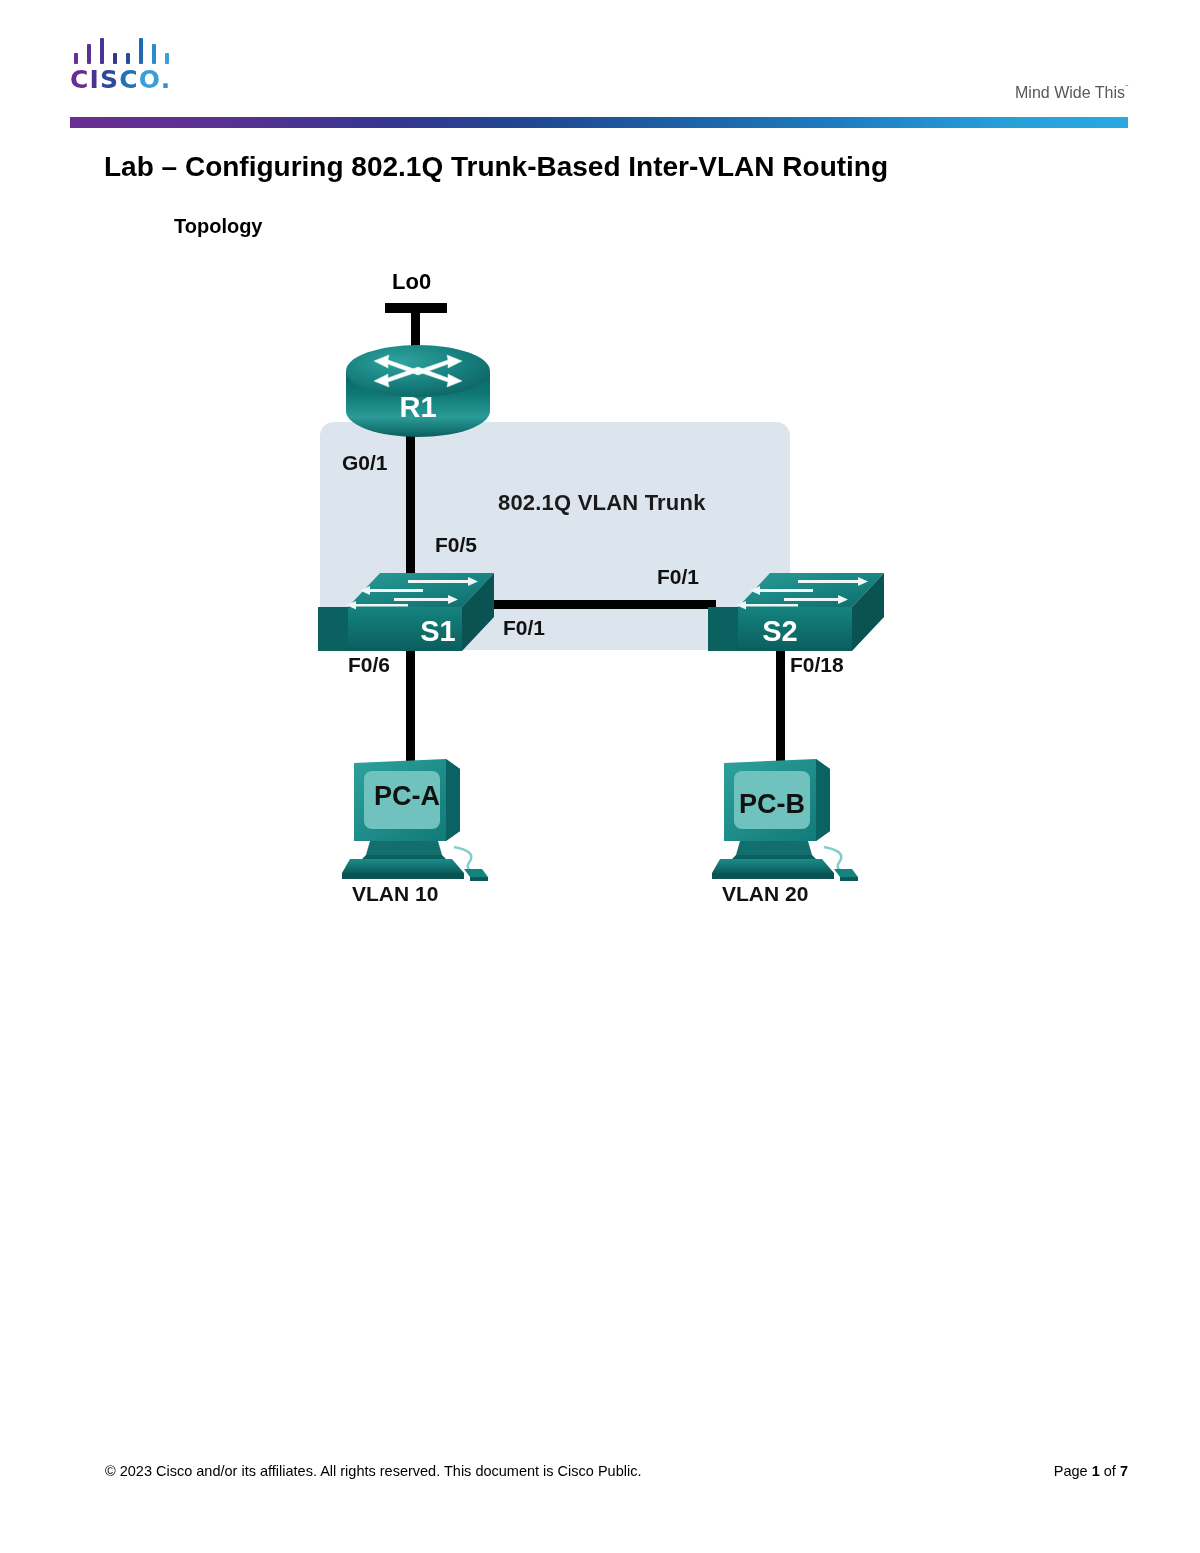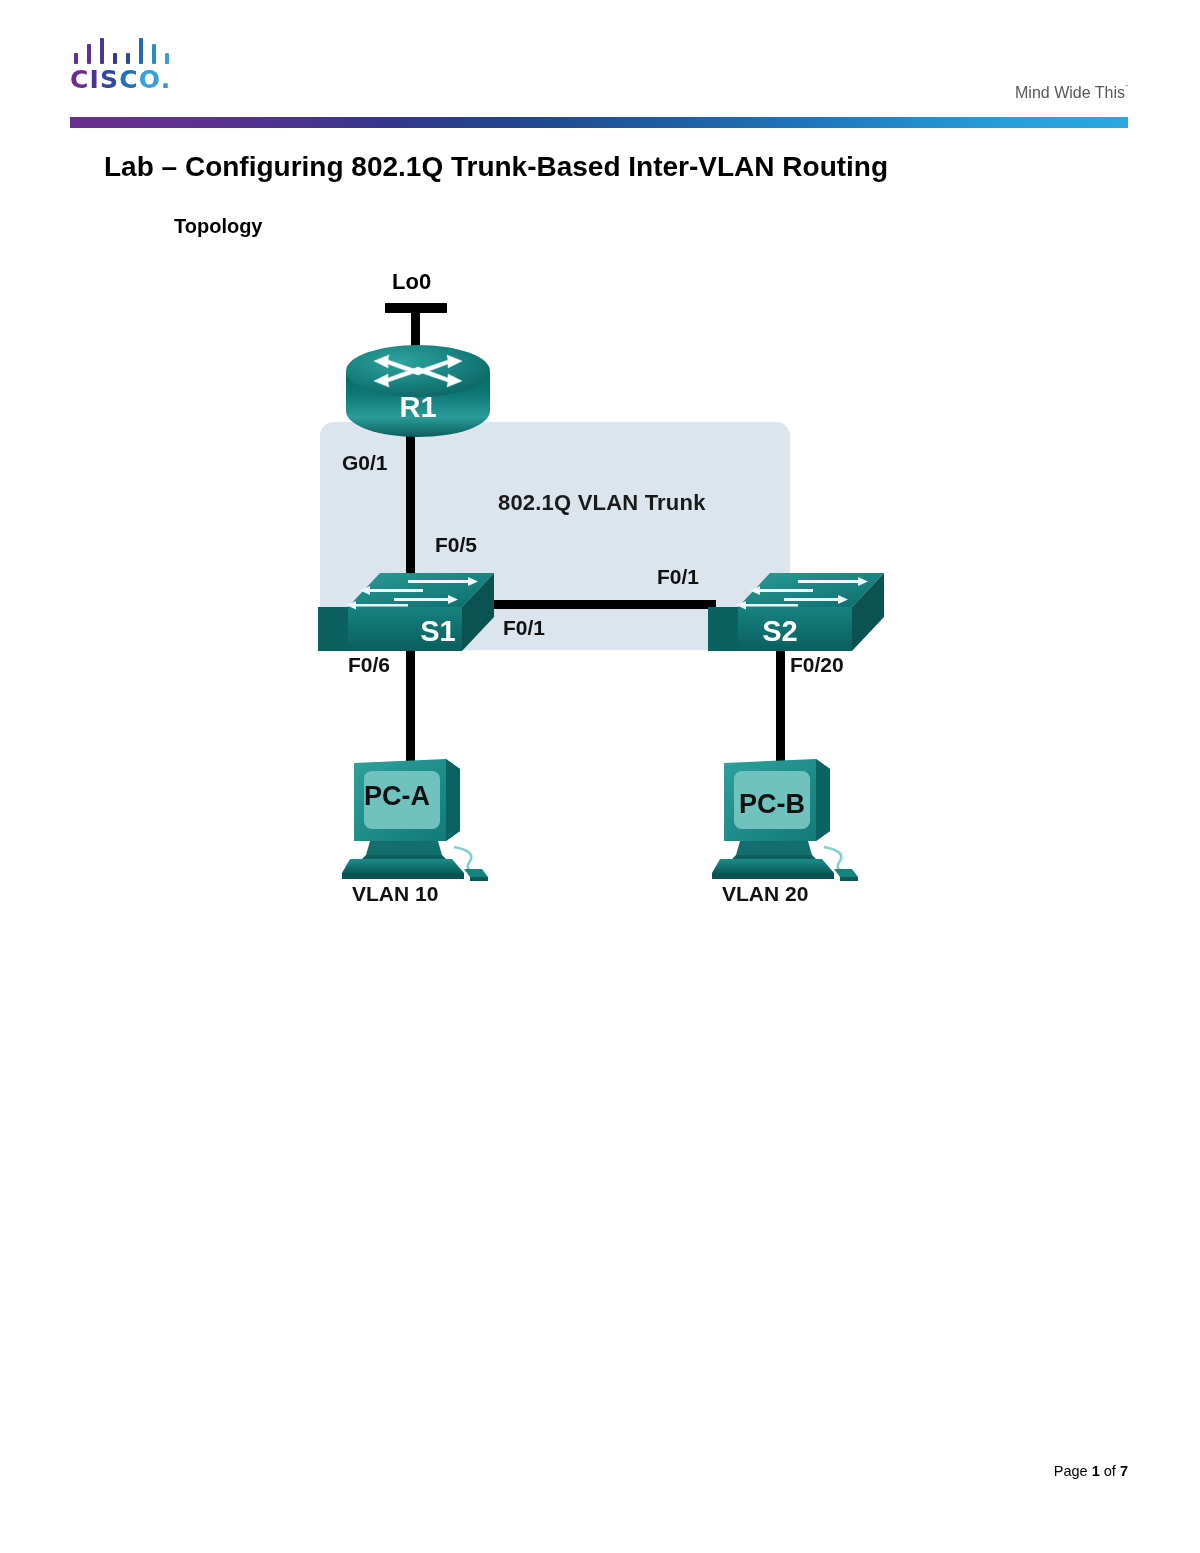--- a/index.html
+++ b/index.html
@@ -411,21 +411,21 @@
           <path d="M90,39 L38,39 L38,36 L28,40 L38,44.5 L38,41.5 L90,41.5 Z"></path>
         </g>
       </svg>
       <div class="device-name" style="left:0; top:50px; width:144px; text-align:center; font-size:29px;">S2</div>
     </div>
 
     <div class="port-label" style="left:435px; top:278px;">F0/5</div>
     <div class="port-label" style="left:503px; top:361px;">F0/1</div>
     <div class="port-label" style="left:657px; top:310px;">F0/1</div>
     <div class="port-label" style="left:348px; top:398px;">F0/6</div>
-    <div class="port-label" style="left:790px; top:398px;">F0/20</div>
+    <div class="port-label" style="left:790px; top:398px;">F0/18</div>
 
     <div class="pc pc-a">
       <svg width="152" height="128" viewBox="0 0 152 128">
         <defs>
           <linearGradient id="mon1" x1="0" y1="0" x2="1" y2="1">
             <stop offset="0%" stop-color="#2ea19c"></stop>
             <stop offset="100%" stop-color="#0f7876"></stop>
           </linearGradient>
           <linearGradient id="base1" x1="0" y1="0" x2="0" y2="1">
             <stop offset="0%" stop-color="#1a8d8a"></stop>
@@ -443,21 +443,21 @@
         <polygon points="24,100 100,100 104,104 20,104" fill="#0d5f5e"></polygon>
 
         <polygon points="8,104 110,104 122,118 0,118" fill="url(#base1)"></polygon>
         <polygon points="0,118 122,118 122,124 0,124" fill="#0a5352"></polygon>
 
         <path d="M112,92 Q134,96 128,106 Q122,114 132,118" stroke="#7fd0cb" stroke-width="2.5" fill="none"></path>
 
         <polygon points="122,114 140,114 146,122 128,122" fill="#148481"></polygon>
         <polygon points="128,122 146,122 146,126 128,126" fill="#0a5a59"></polygon>
       </svg>
-      <div style="position:absolute; left:22px; top:26px; width:76px; text-align:left; font-family:'Liberation Sans',sans-serif; font-size:27px; font-weight:bold; color:#111;">PC-A</div>
+      <div style="position:absolute; left:22px; top:26px; width:76px; text-align:right; font-family:'Liberation Sans',sans-serif; font-size:27px; font-weight:bold; color:#111;">PC-A</div>
     </div>
 
     <div class="pc pc-b">
       <svg width="152" height="128" viewBox="0 0 152 128">
         <defs>
           <linearGradient id="mon2" x1="0" y1="0" x2="1" y2="1">
             <stop offset="0%" stop-color="#2ea19c"></stop>
             <stop offset="100%" stop-color="#0f7876"></stop>
           </linearGradient>
           <linearGradient id="base2" x1="0" y1="0" x2="0" y2="1">
@@ -478,18 +478,19 @@
       </svg>
       <div style="position:absolute; left:22px; top:26px; width:76px; text-align:center; font-family:'Liberation Sans',sans-serif; font-size:27px; font-weight:bold; color:#111;margin-top:8px;">PC-B</div>
     </div>
 
     <div class="vlan-label" style="left:352px; top:627px;">VLAN 10</div>
     <div class="vlan-label" style="left:722px; top:627px;">VLAN 20</div>
 
   </div>
 
   <div class="footer">
+    <div class="footer-copy">© 2023 Cisco and/or its affiliates. All rights reserved. This document is Cisco Public.</div>
     <div class="footer-page">
       <span>Page </span><b>1</b><span> of </span><b>7</b>
     </div>
   </div>
 
 </div>
 
 </body></html>

